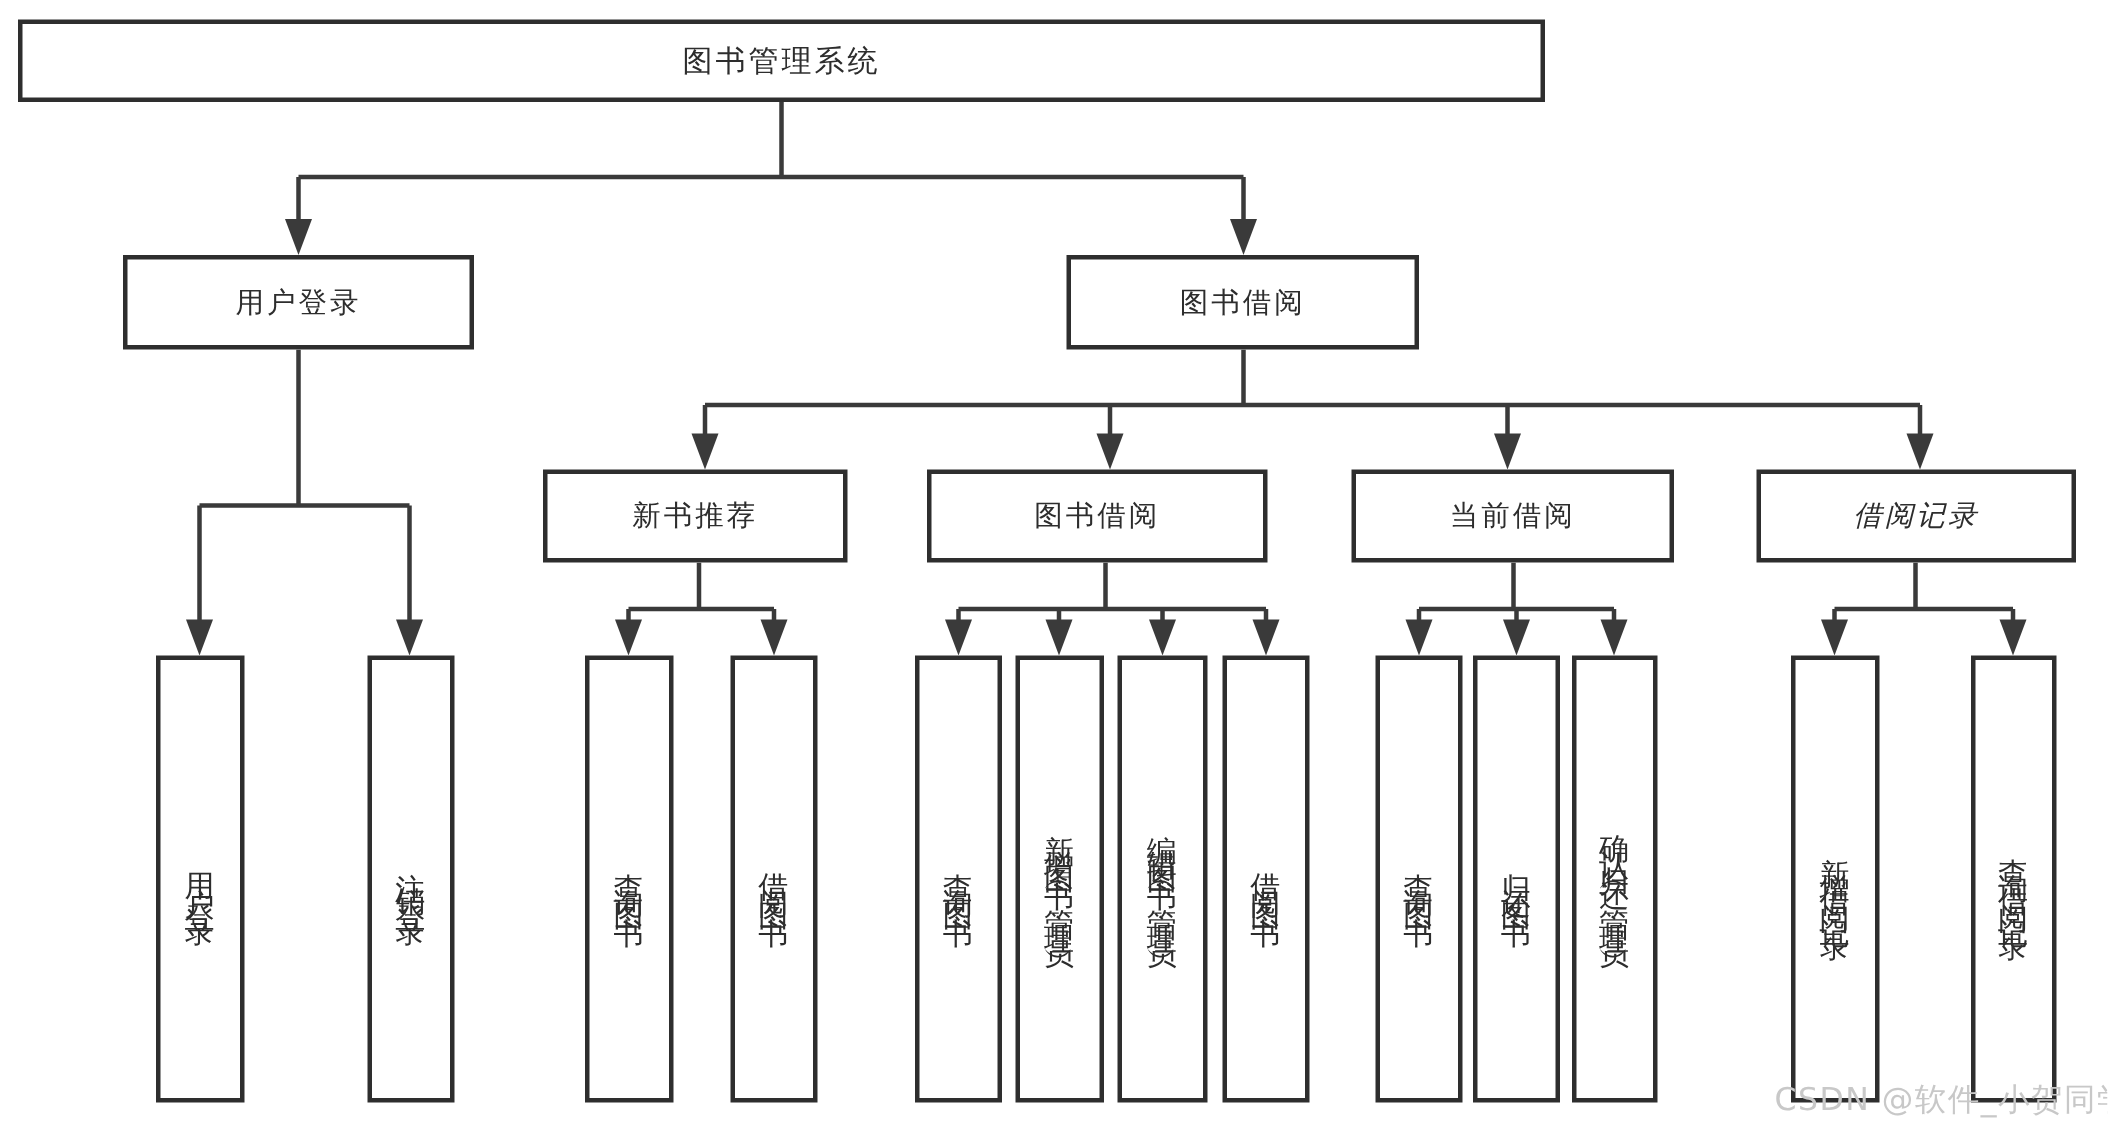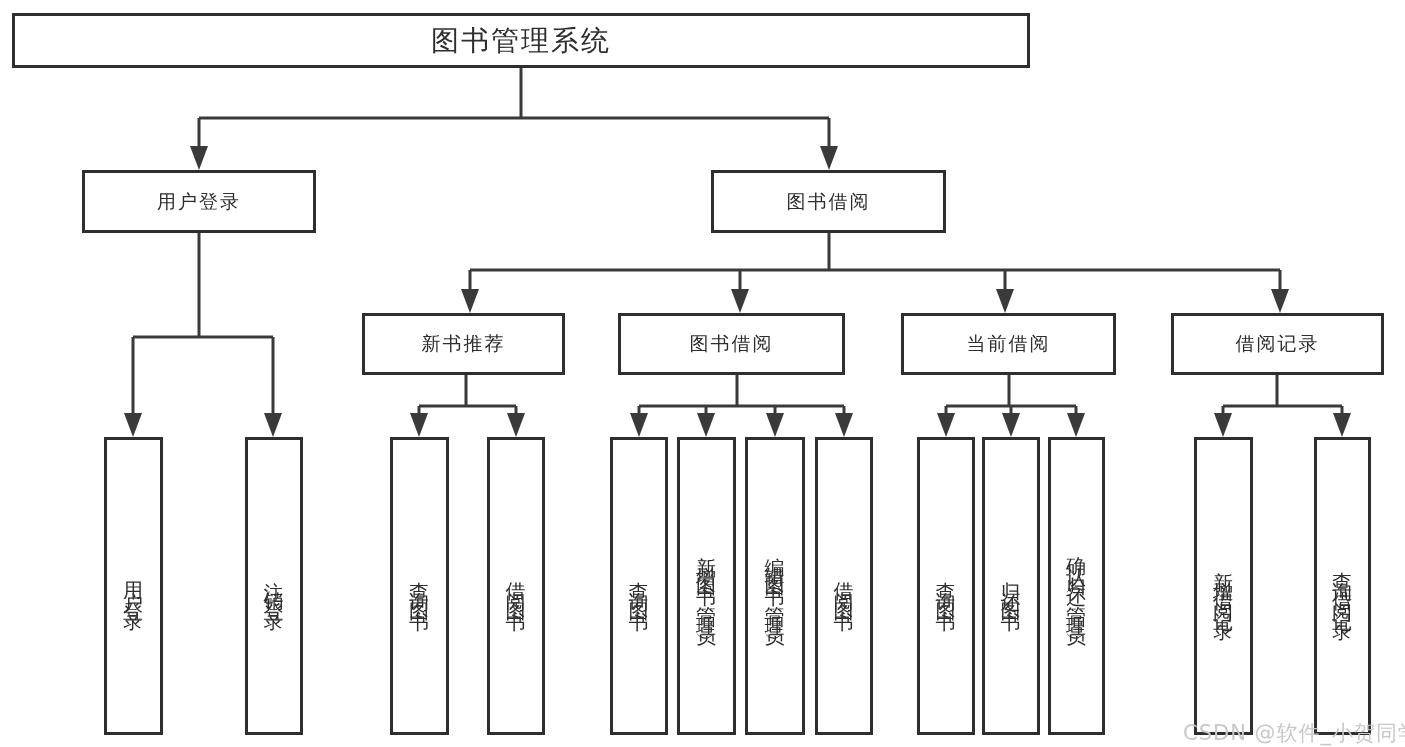--- a/index.html
+++ b/index.html
@@ -40,21 +40,21 @@
     justify-content: center;
     color: var(--text, #2d2d2d);
     z-index: 2;
   }
   .h-box {
     font-size: 19px;
     letter-spacing: 2px;
     white-space: nowrap;
   }
   .root-box {
-    font-size: 28px;
+    font-size: 20px;
   }
   .leaf {
     top: 437px;
     height: 298px;
   }
   .v-label {
     writing-mode: vertical-rl;
     text-orientation: mixed;
     font-size: 20px;
     line-height: 1;
@@ -126,21 +126,21 @@
 
   <div class="box h-box" style="left:362px; top:313px; width:203px; height:62px;">
     <span>新书推荐</span>
   </div>
   <div class="box h-box" style="left:901px; top:313px; width:215px; height:62px;">
     <span>当前借阅</span>
   </div>
   <div class="box h-box" style="left:618px; top:313px; width:227px; height:62px;">
     <span>图书借阅</span>
   </div>
-  <div class="box h-box" style="left:1171px; top:313px; width:213px; height:62px;">
+  <div class="box h-box" style="left:1171px; top:313px; width:213px; height:62px;font-style:italic;">
     <span>借阅记录</span>
   </div>
 
   <div class="box leaf" style="left:104px; width:59px;">
     <span class="v-label">用户登录</span>
   </div>
   <div class="box leaf" style="left:245px; width:58px;">
     <span class="v-label">注销登录</span>
   </div>
 

